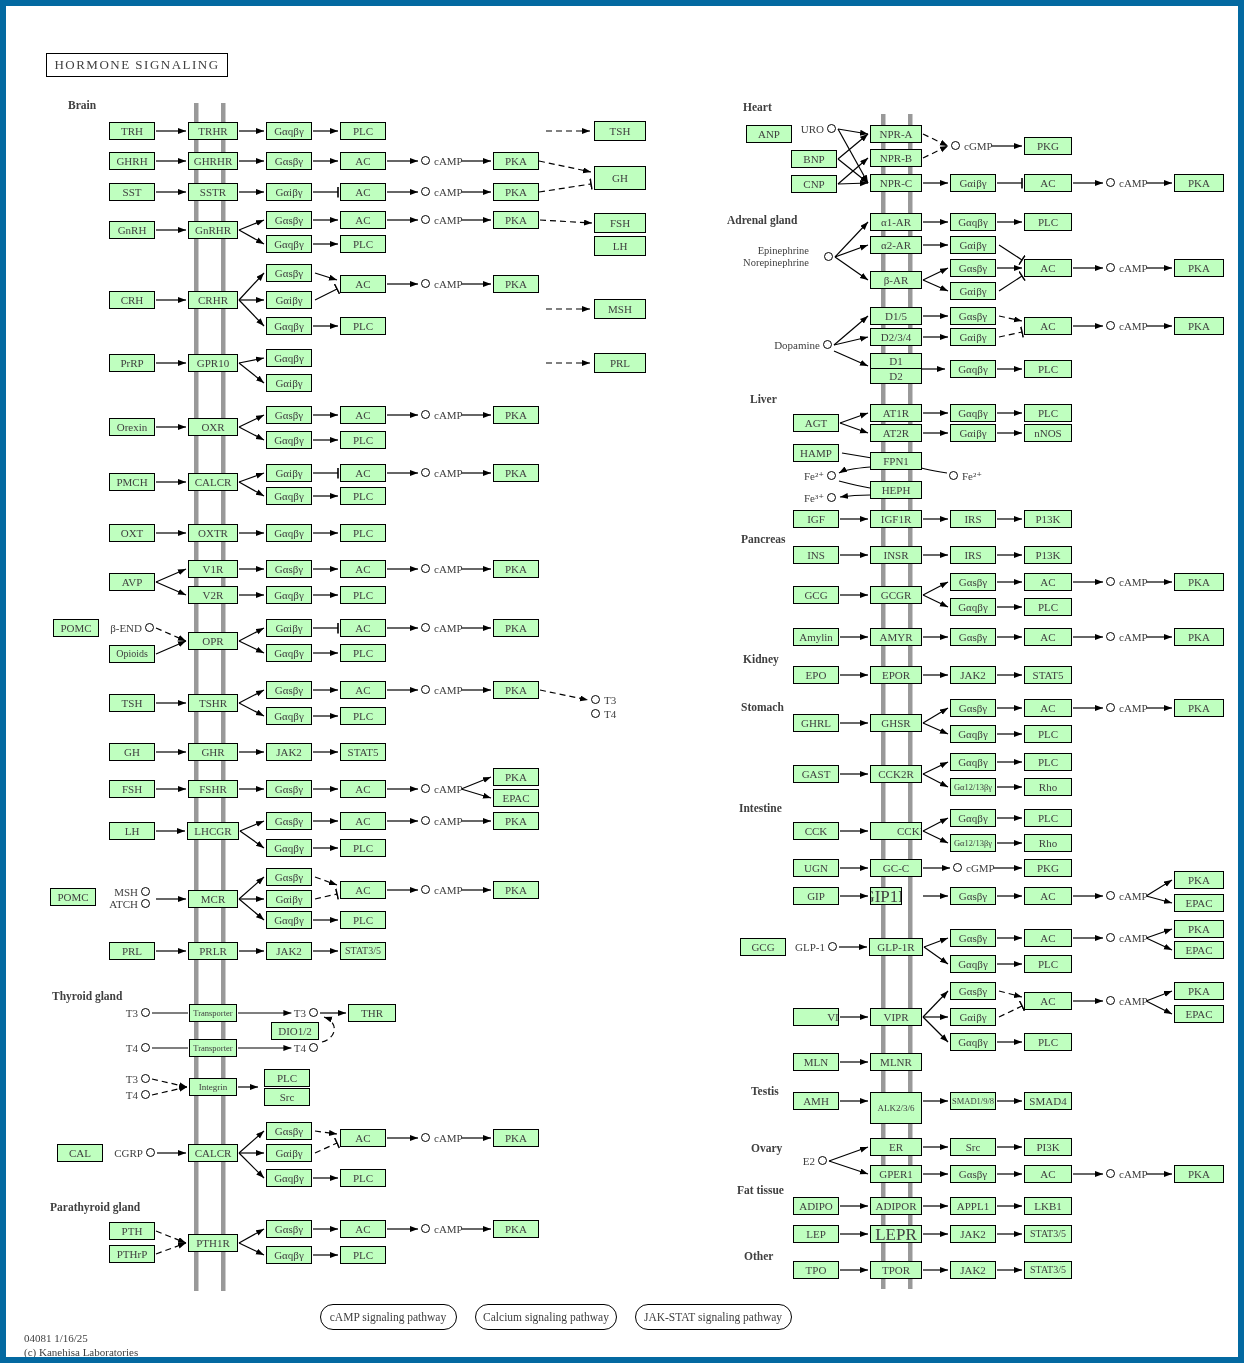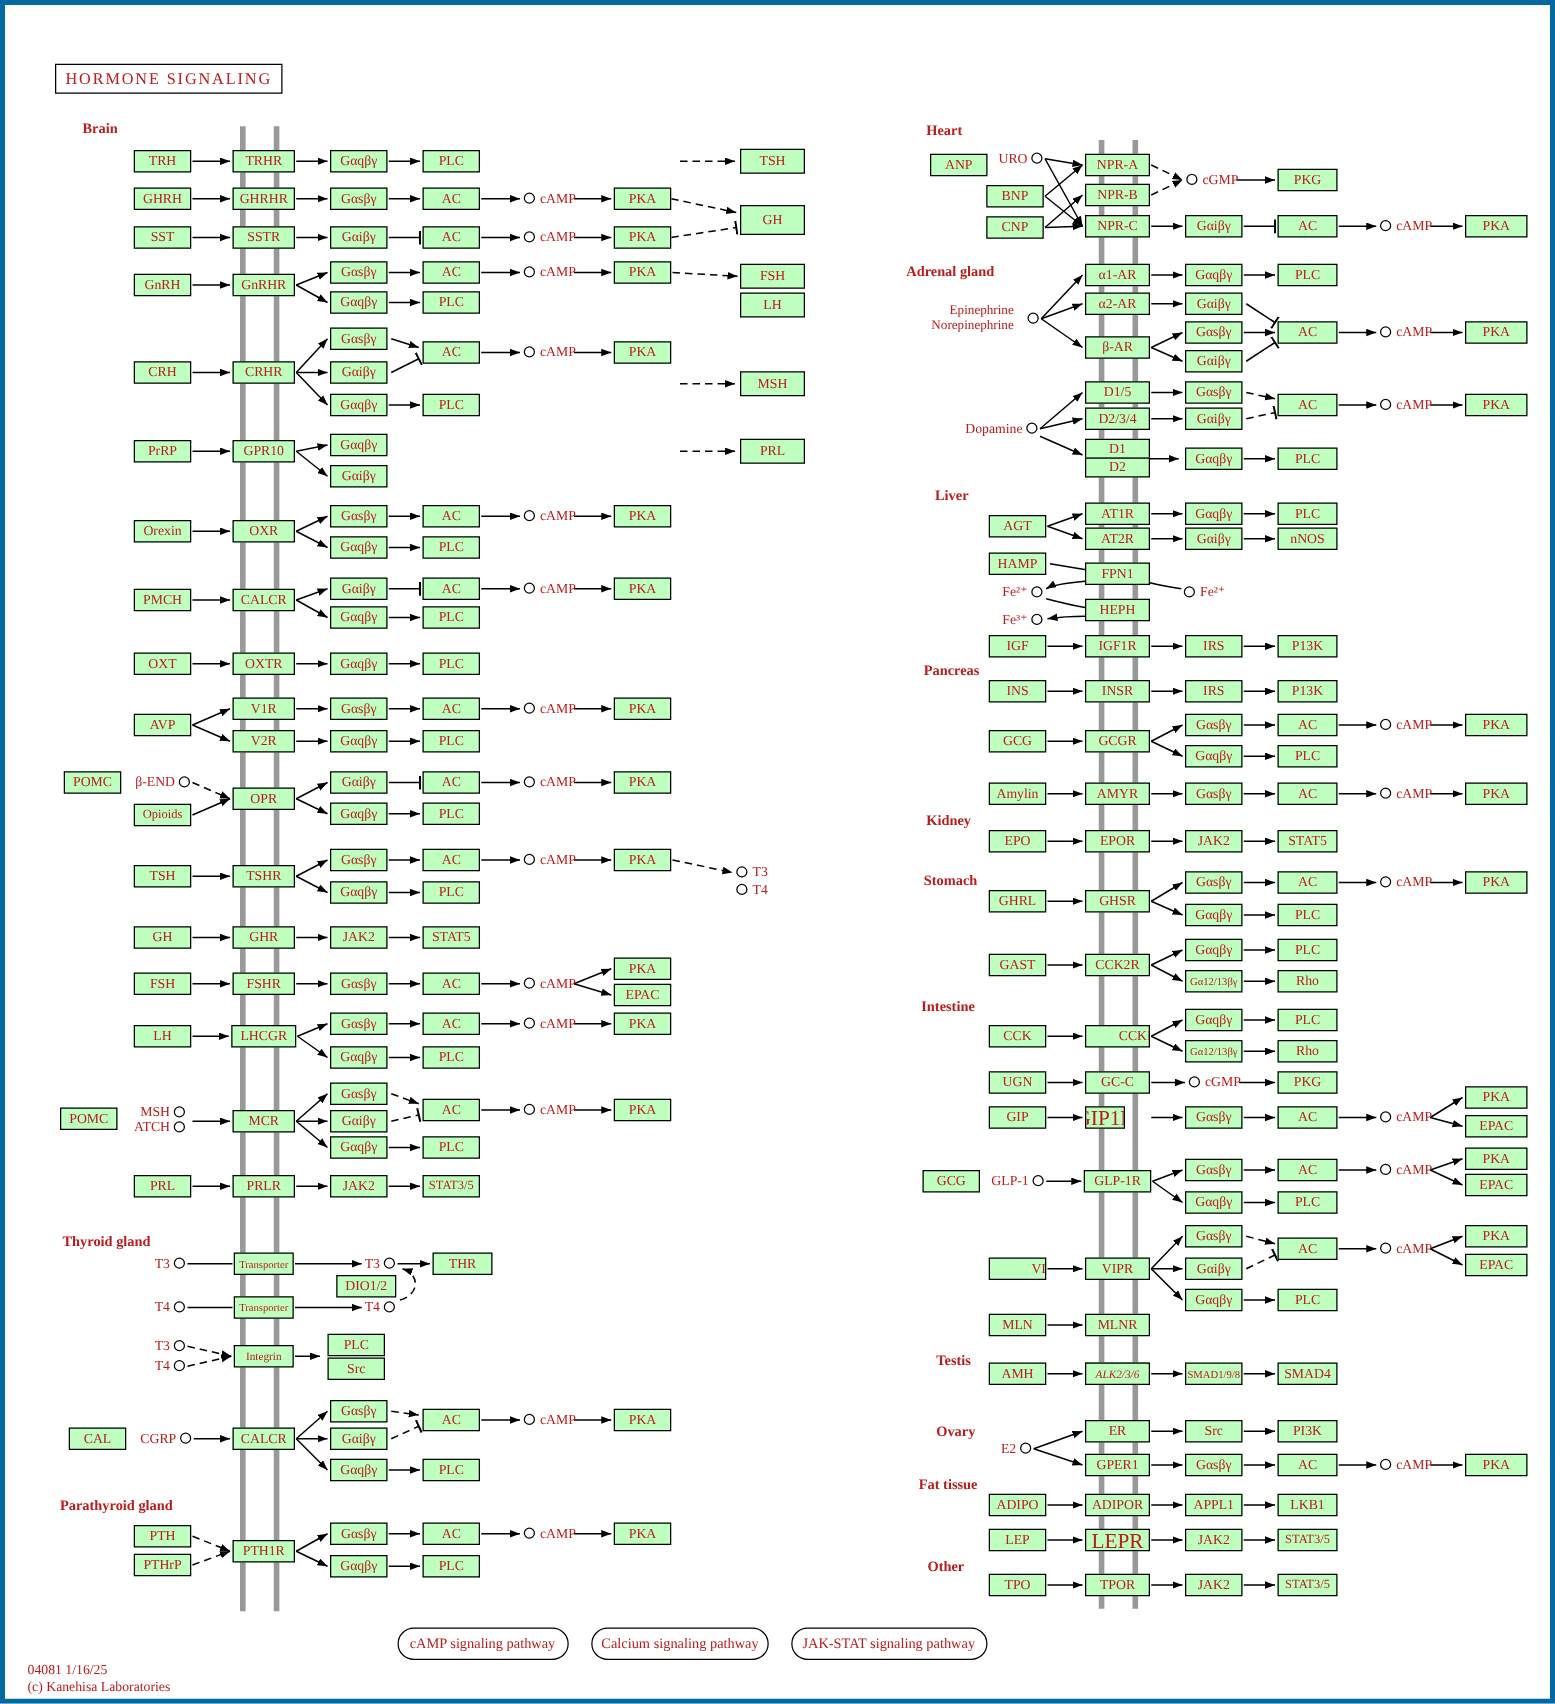--- a/index.html
+++ b/index.html
@@ -1,18 +1,18 @@
 <!DOCTYPE html>
 <html><head>
 <meta charset="utf-8">
 <style>
   html,body{margin:0;padding:0;background:#fff;}
   #canvas{position:relative;width:1244px;height:1363px;background:#fff;
-    border:4px solid #0369a1;box-sizing:border-box;overflow:hidden;
-    font-family:"Liberation Serif","DejaVu Serif",serif;color:#b91c1c;}
+    border:6px solid #0369a1;box-sizing:border-box;overflow:hidden;
+    font-family:"Liberation Serif","DejaVu Serif",serif;color:#404040;}
   #edge-layer{position:absolute;left:0;top:0;z-index:1;}
   .node{position:absolute;z-index:2;display:flex;align-items:center;justify-content:center;
     background:#bfffbf;border:1px solid #000;box-sizing:border-box;white-space:nowrap;
     font-size:11px;line-height:1;overflow:hidden;}
   .cpd{position:absolute;z-index:2;}
   .cpd .dot{position:absolute;width:9px;height:9px;border:1.2px solid #000;border-radius:50%;
     background:#fff;left:-5px;top:-5px;box-sizing:border-box;}
   .cpd .lbl{position:absolute;font-size:11px;line-height:1;white-space:nowrap;top:-5px;}
   .cpd .lbl.r{left:8px;}
   .cpd .lbl.l{right:8px;}
@@ -555,21 +555,21 @@
       <div class="node" style="font-size: 11px; left: 944px; top: 1002px; width: 46px; height: 18px; background: rgb(191, 255, 191);">Gαiβγ</div>
       <div class="node" style="font-size: 11px; left: 944px; top: 1027px; width: 46px; height: 18px; background: rgb(191, 255, 191);">Gαqβγ</div>
       <div class="node" style="font-size: 11px; left: 1018px; top: 986px; width: 48px; height: 18px; background: rgb(191, 255, 191);">AC</div>
       <div class="node" style="font-size: 11px; left: 1168px; top: 976px; width: 50px; height: 18px; background: rgb(191, 255, 191);">PKA</div>
       <div class="node" style="font-size: 11px; left: 1168px; top: 999px; width: 50px; height: 18px; background: rgb(191, 255, 191);">EPAC</div>
       <div class="node" style="font-size: 11px; left: 1018px; top: 1027px; width: 48px; height: 18px; background: rgb(191, 255, 191);">PLC</div>
       <div class="node" style="font-size: 11px; left: 787px; top: 1047px; width: 46px; height: 18px; background: rgb(191, 255, 191);">MLN</div>
       <div class="node" style="font-size: 11px; left: 864px; top: 1047px; width: 52px; height: 18px; background: rgb(191, 255, 191);">MLNR</div>
       <div class="node" style="font-size: 11px; left: 787px; top: 1086px; width: 46px; height: 18px; background: rgb(191, 255, 191);">AMH</div>
       <div class="node" style="font-size: 11px; left: 864px; top: 1086px; width: 52px; height: 18px; background: rgb(191, 255, 191);">AMHR2</div>
-      <div class="node" style="font-size: 9px; left: 864px; top: 1086px; width: 52px; height: 18px; background: rgb(191, 255, 191); font-style: italic;">ALK2/3/6</div>
+      <div class="node" style="font-size: 9px; left: 864px; top: 1086px; width: 52px; height: 32px; background: rgb(191, 255, 191);">ALK2/3/6</div>
       <div class="node" style="font-size: 8.5px; left: 944px; top: 1086px; width: 46px; height: 18px; background: rgb(191, 255, 191);">SMAD1/9/8</div>
       <div class="node" style="font-size: 11px; left: 1018px; top: 1086px; width: 48px; height: 18px; background: rgb(191, 255, 191);">SMAD4</div>
       <div class="node" style="font-size: 11px; left: 864px; top: 1132px; width: 52px; height: 18px; background: rgb(191, 255, 191);">ER</div>
       <div class="node" style="font-size: 11px; left: 944px; top: 1132px; width: 46px; height: 18px; background: rgb(191, 255, 191);">Src</div>
       <div class="node" style="font-size: 11px; left: 1018px; top: 1132px; width: 48px; height: 18px; background: rgb(191, 255, 191);">PI3K</div>
       <div class="node" style="font-size: 11px; left: 864px; top: 1159px; width: 52px; height: 18px; background: rgb(191, 255, 191);">GPER1</div>
       <div class="node" style="font-size: 11px; left: 944px; top: 1159px; width: 46px; height: 18px; background: rgb(191, 255, 191);">Gαsβγ</div>
       <div class="node" style="font-size: 11px; left: 1018px; top: 1159px; width: 48px; height: 18px; background: rgb(191, 255, 191);">AC</div>
       <div class="node" style="font-size: 11px; left: 1168px; top: 1159px; width: 50px; height: 18px; background: rgb(191, 255, 191);">PKA</div>
       <div class="node" style="font-size: 11px; left: 787px; top: 1191px; width: 46px; height: 18px; background: rgb(191, 255, 191);">ADIPO</div>

